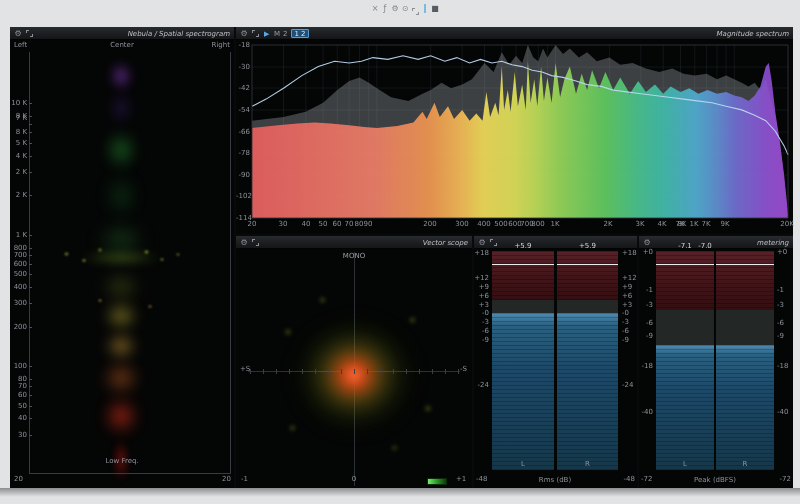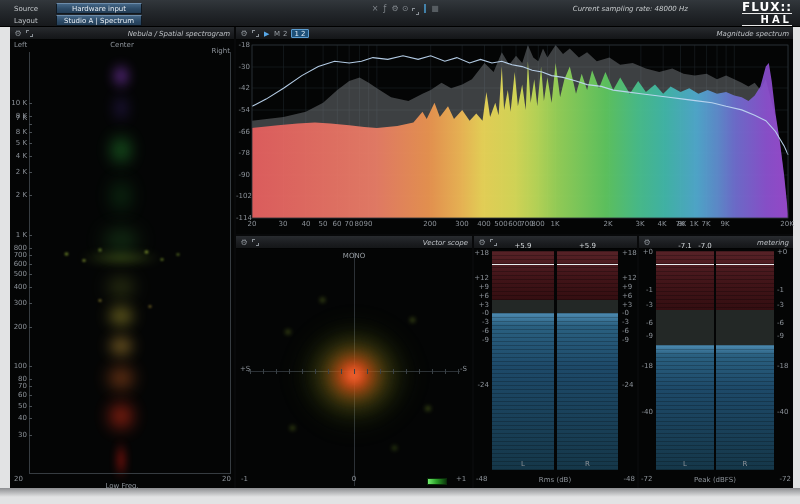--- a/index.html
+++ b/index.html
@@ -51,31 +51,20 @@
            border:1px solid #0a2a0a;}
   .shadow{position:absolute;left:0;top:488px;width:800px;height:9px;
           background:linear-gradient(180deg,rgba(70,72,76,.55),rgba(70,72,76,0));}
   .clip{position:absolute;overflow:hidden;}
 </style>
 </head>
 <body>
 
 <div class="stage" id="stage">
 
-  <div class="topbar">
-    <span class="tlabel" style="left:14px;top:4px">Source</span>
-    <div class="tbtn" style="left:56px;top:3px;width:86px">Hardware input</div>
-    <span class="tlabel" style="left:14px;top:16px">Layout</span>
-    <div class="tbtn" style="left:56px;top:15px;width:86px">Studio A | Spectrum</div>
-    <span class="samprate">Current sampling rate: 48000 Hz</span>
-    <div class="brand">
-      <span class="flux">FLUX::</span>
-      <span class="hal">HAL</span>
-    </div>
-  </div>
 
   <div class="dark"></div>
   <div class="shadow"></div>
 
   <div class="panel" style="left:10px;top:27px;width:224px;height:461px">
     <div class="phead">
       <span class="hicon" style="left:3px">⚙</span>
       <span class="cicon" style="left:16px;top:3px"></span>
       <span class="ptitle">Nebula / Spatial spectrogram</span>
     </div>
@@ -97,26 +86,26 @@
       <div style="position: absolute; left: 71px; top: 217.5px; width: 6px; height: 5px; background: radial-gradient(closest-side, rgb(198, 226, 74) 0%, rgba(0, 0, 0, 0) 72%); filter: blur(1px); opacity: 0.9;"></div>
       <div style="position: absolute; left: 87px; top: 207px; width: 6px; height: 6px; background: radial-gradient(closest-side, rgb(158, 194, 58) 0%, rgba(0, 0, 0, 0) 72%); filter: blur(1px); opacity: 0.9;"></div>
       <div style="position: absolute; left: 132.5px; top: 209px; width: 7px; height: 6px; background: radial-gradient(closest-side, rgb(184, 216, 66) 0%, rgba(0, 0, 0, 0) 72%); filter: blur(1px); opacity: 0.9;"></div>
       <div style="position: absolute; left: 149px; top: 216.5px; width: 6px; height: 5px; background: radial-gradient(closest-side, rgb(160, 194, 58) 0%, rgba(0, 0, 0, 0) 72%); filter: blur(1px); opacity: 0.9;"></div>
       <div style="position: absolute; left: 165px; top: 211.5px; width: 6px; height: 5px; background: radial-gradient(closest-side, rgb(140, 176, 52) 0%, rgba(0, 0, 0, 0) 72%); filter: blur(1px); opacity: 0.85;"></div>
       <div style="position: absolute; left: 87px; top: 257.5px; width: 6px; height: 5px; background: radial-gradient(closest-side, rgb(216, 200, 74) 0%, rgba(0, 0, 0, 0) 72%); filter: blur(1px); opacity: 0.8;"></div>
       <div style="position: absolute; left: 137px; top: 263.5px; width: 6px; height: 5px; background: radial-gradient(closest-side, rgb(208, 176, 64) 0%, rgba(0, 0, 0, 0) 72%); filter: blur(1px); opacity: 0.8;"></div>
     </div>
   <span class="lbl" style="left:14px;top:42px">Left</span>
   <span class="lbl c" style="left:10px;top:42px;width:224px">Center</span>
-  <span class="lbl r" style="left:10px;top:48px;width:220px">Right</span>
+  <span class="lbl r" style="left:10px;top:42px;width:220px">Right</span>
   <div class="axline" style="left:29px;top:52px;width:1px;height:421px"></div>
   <div class="axline" style="left:29px;top:473px;width:202px;height:1px"></div>
   <div class="axline" style="left:230px;top:52px;width:1px;height:421px"></div>
   <span class="lbl" style="left:14px;top:476px">20</span>
-  <span class="lbl c" style="left:10px;top:483px;width:224px">Low Freq.</span>
+  <span class="lbl c" style="left:10px;top:458px;width:224px">Low Freq.</span>
   <span class="lbl r" style="left:10px;top:476px;width:221px">20</span>
 
   <div class="panel" style="left:236px;top:27px;width:557px;height:207px">
     <div class="phead">
       <span class="hicon" style="left:3px">⚙</span>
       <span class="cicon" style="left:16px;top:3px"></span>
       <span class="hctl" style="left:28px;color:#58a8e8">▶</span>
       <span class="hctl" style="left:38px">M</span>
       <span class="hctl" style="left:47px">2</span>
       <span class="pairbtn" style="left:55px;width:18px">1 2</span>

